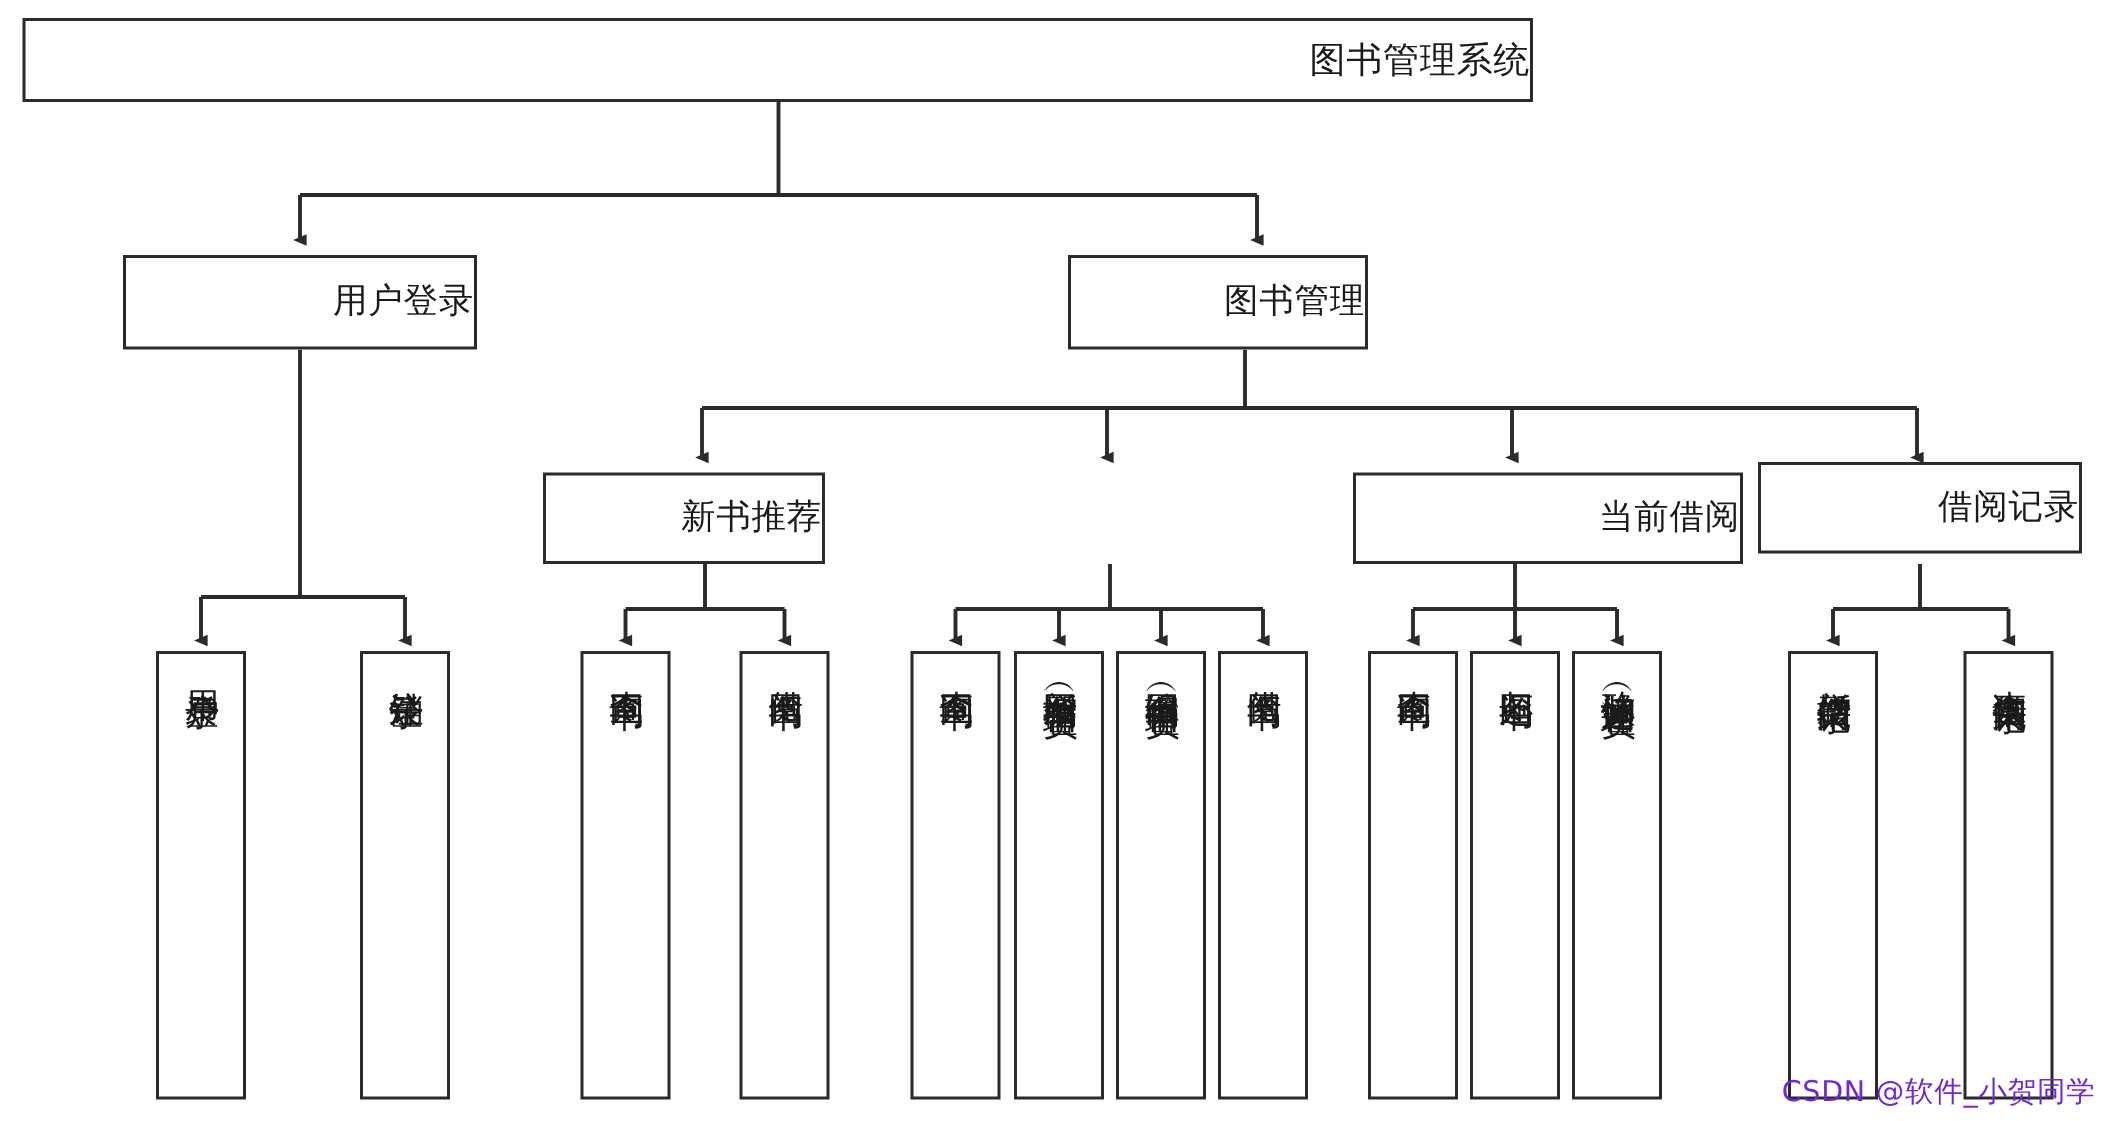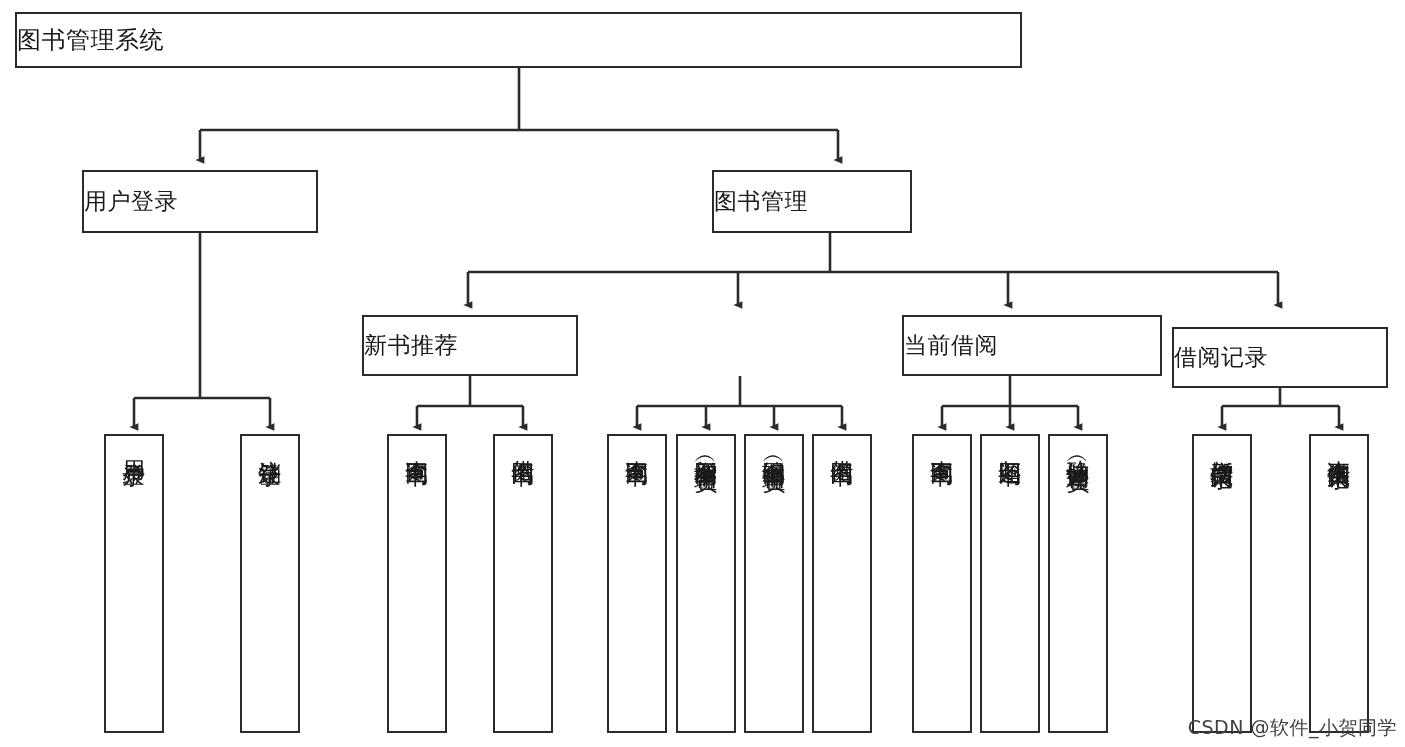--- a/index.html
+++ b/index.html
@@ -26,21 +26,21 @@
     height: 747px;
     pointer-events: none;
   }
   .node {
     position: absolute;
     box-sizing: border-box;
     background: #ffffff;
     border: 2.5px solid #2b2b2b;
     display: flex;
     align-items: center;
-    justify-content: flex-start;
+    justify-content: flex-end;
     color: #1a1a1a;
   }
   .node.h {
     font-size: 23px;
     line-height: 1.1;
     letter-spacing: 0.5px;
     white-space: nowrap;
   }
   .node.root {
     font-size: 24px;
@@ -58,21 +58,21 @@
     letter-spacing: 1.5px;
     text-align: left;
     white-space: normal;
     color: #1a1a1a;
   }
   .watermark {
     position: absolute;
     right: 8px;
     bottom: 6px;
     font-size: 19px;
-    color: #404040;
+    color: #6d28d9;
     white-space: nowrap;
     letter-spacing: 0.5px;
   }
 </style>
 </head>
 <body>
 
 <div id="canvas">
 
   <svg id="edges" viewBox="0 0 1405 747">
@@ -129,27 +129,27 @@
     <span>图书管理系统</span>
   </div>
 
   <div class="node h" style="left:82px; top:170px; width:236px; height:63px;">
     <span>用户登录</span>
   </div>
   <div class="node h" style="left:712px; top:170px; width:200px; height:63px;">
     <span>图书管理</span>
   </div>
 
-  <div class="node h" style="left:362px; top:315px; width:216px; height:61px;">
+  <div class="node h" style="left:362px; top:315px; width:188px; height:61px;">
     <span>新书推荐</span>
   </div>
   <div class="node h" style="left:902px; top:315px; width:260px; height:61px;">
     <span>当前借阅</span>
   </div>
-  <div class="node h" style="left:1172px; top:327px; width:216px; height:61px;">
+  <div class="node h" style="left:1172px; top:308px; width:216px; height:61px;">
     <span>借阅记录</span>
   </div>
 
   <div class="node leaf" style="left:104px; top:434px; width:60px; height:299px;">
     <span class="vlabel">用户登录</span>
   </div>
   <div class="node leaf" style="left:240px; top:434px; width:60px; height:299px;">
     <span class="vlabel">注销登录</span>
   </div>
 

